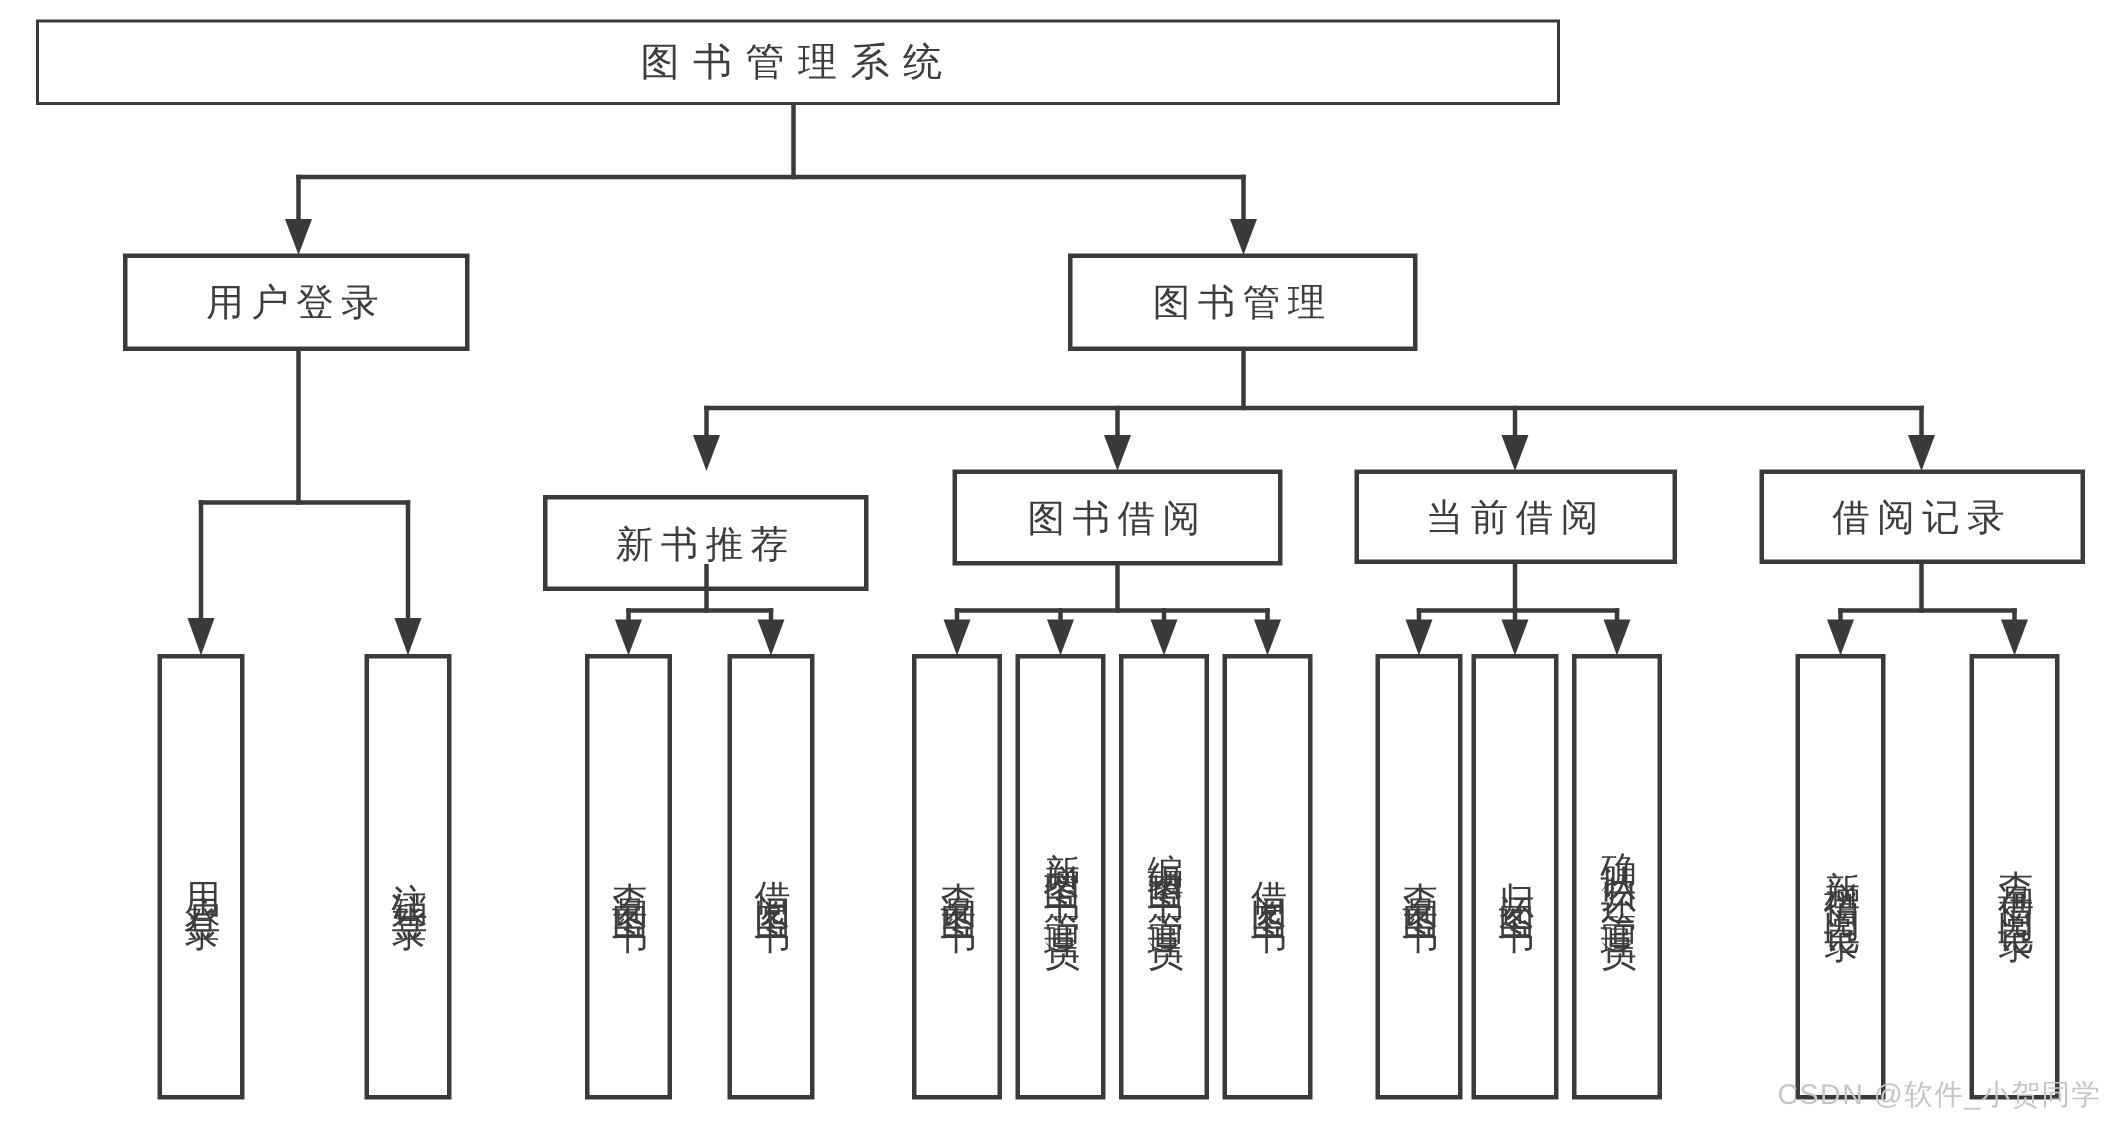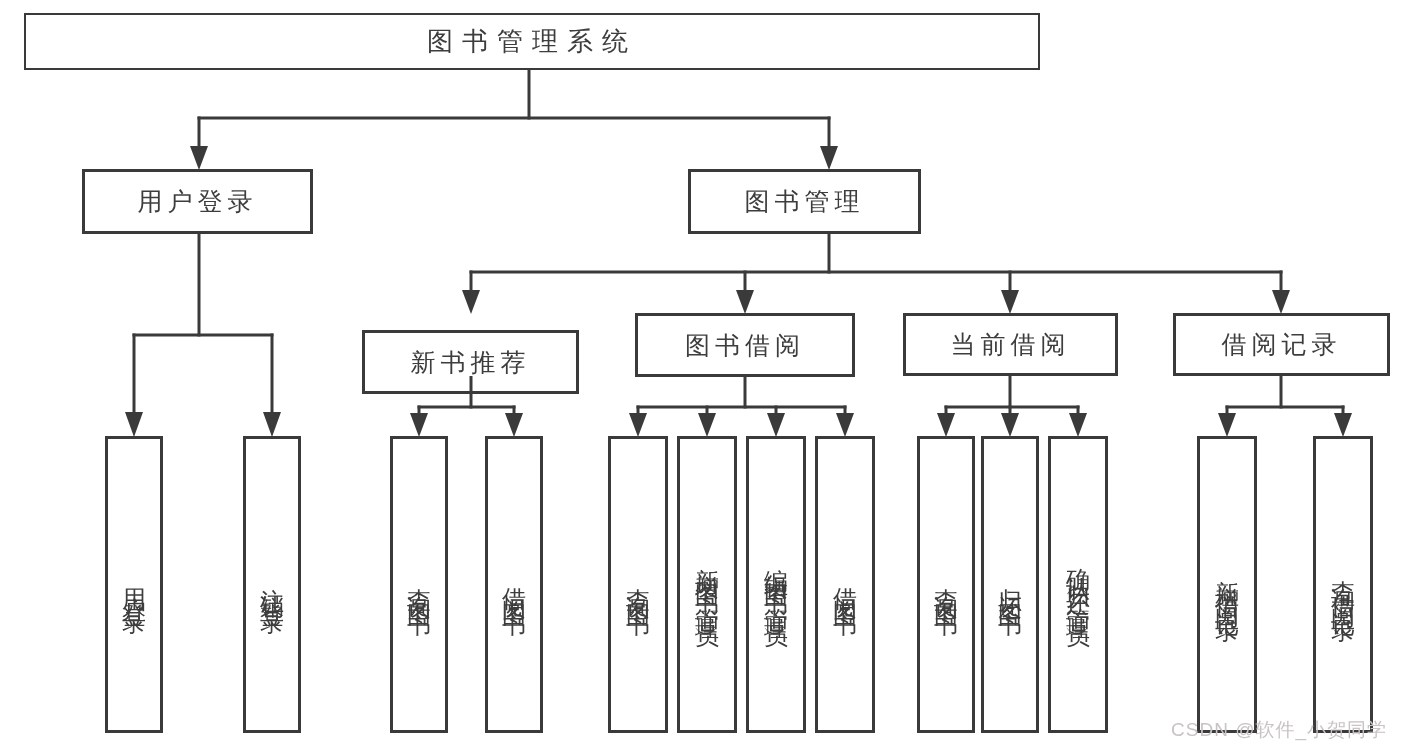--- a/index.html
+++ b/index.html
@@ -38,21 +38,21 @@
     line-height:1;
     white-space:nowrap;
   }
   svg#connectors{
     position:absolute;left:0;top:0;z-index:2;pointer-events:none;
   }
   svg#connectors line{stroke:var(--line);stroke-width:3;}
   svg#connectors polygon{fill:var(--line);stroke:none;}
   #watermark{
     position:absolute;
-    right:18px;bottom:4px;
+    right:4px;bottom:4px;
     font-size:19px;
     letter-spacing:1px;
     color:var(--watermark);
     z-index:3;
     white-space:nowrap;
     text-align:right;
   }
 </style>
 </head>
 <body>
@@ -135,21 +135,21 @@
     </g>
   </svg>
 
   <div class="node root-box" style="left:24px;top:13px;width:1016px;height:57px">
     <span class="hlabel">图书管理系统</span>
   </div>
 
   <div class="node hbox" style="left:82px;top:169px;width:231px;height:65px">
     <span class="hlabel">用户登录</span>
   </div>
-  <div class="node hbox" style="left:688px;top:169px;width:233px;height:65px">
+  <div class="node hbox" style="left:712px;top:169px;width:233px;height:65px">
     <span class="hlabel">图书管理</span>
   </div>
 
   <div class="node hbox" style="left:362px;top:330px;width:217px;height:64px">
     <span class="hlabel">新书推荐</span>
   </div>
   <div class="node hbox" style="left:635px;top:313px;width:220px;height:64px">
     <span class="hlabel">图书借阅</span>
   </div>
   <div class="node hbox" style="left:903px;top:313px;width:215px;height:63px">

